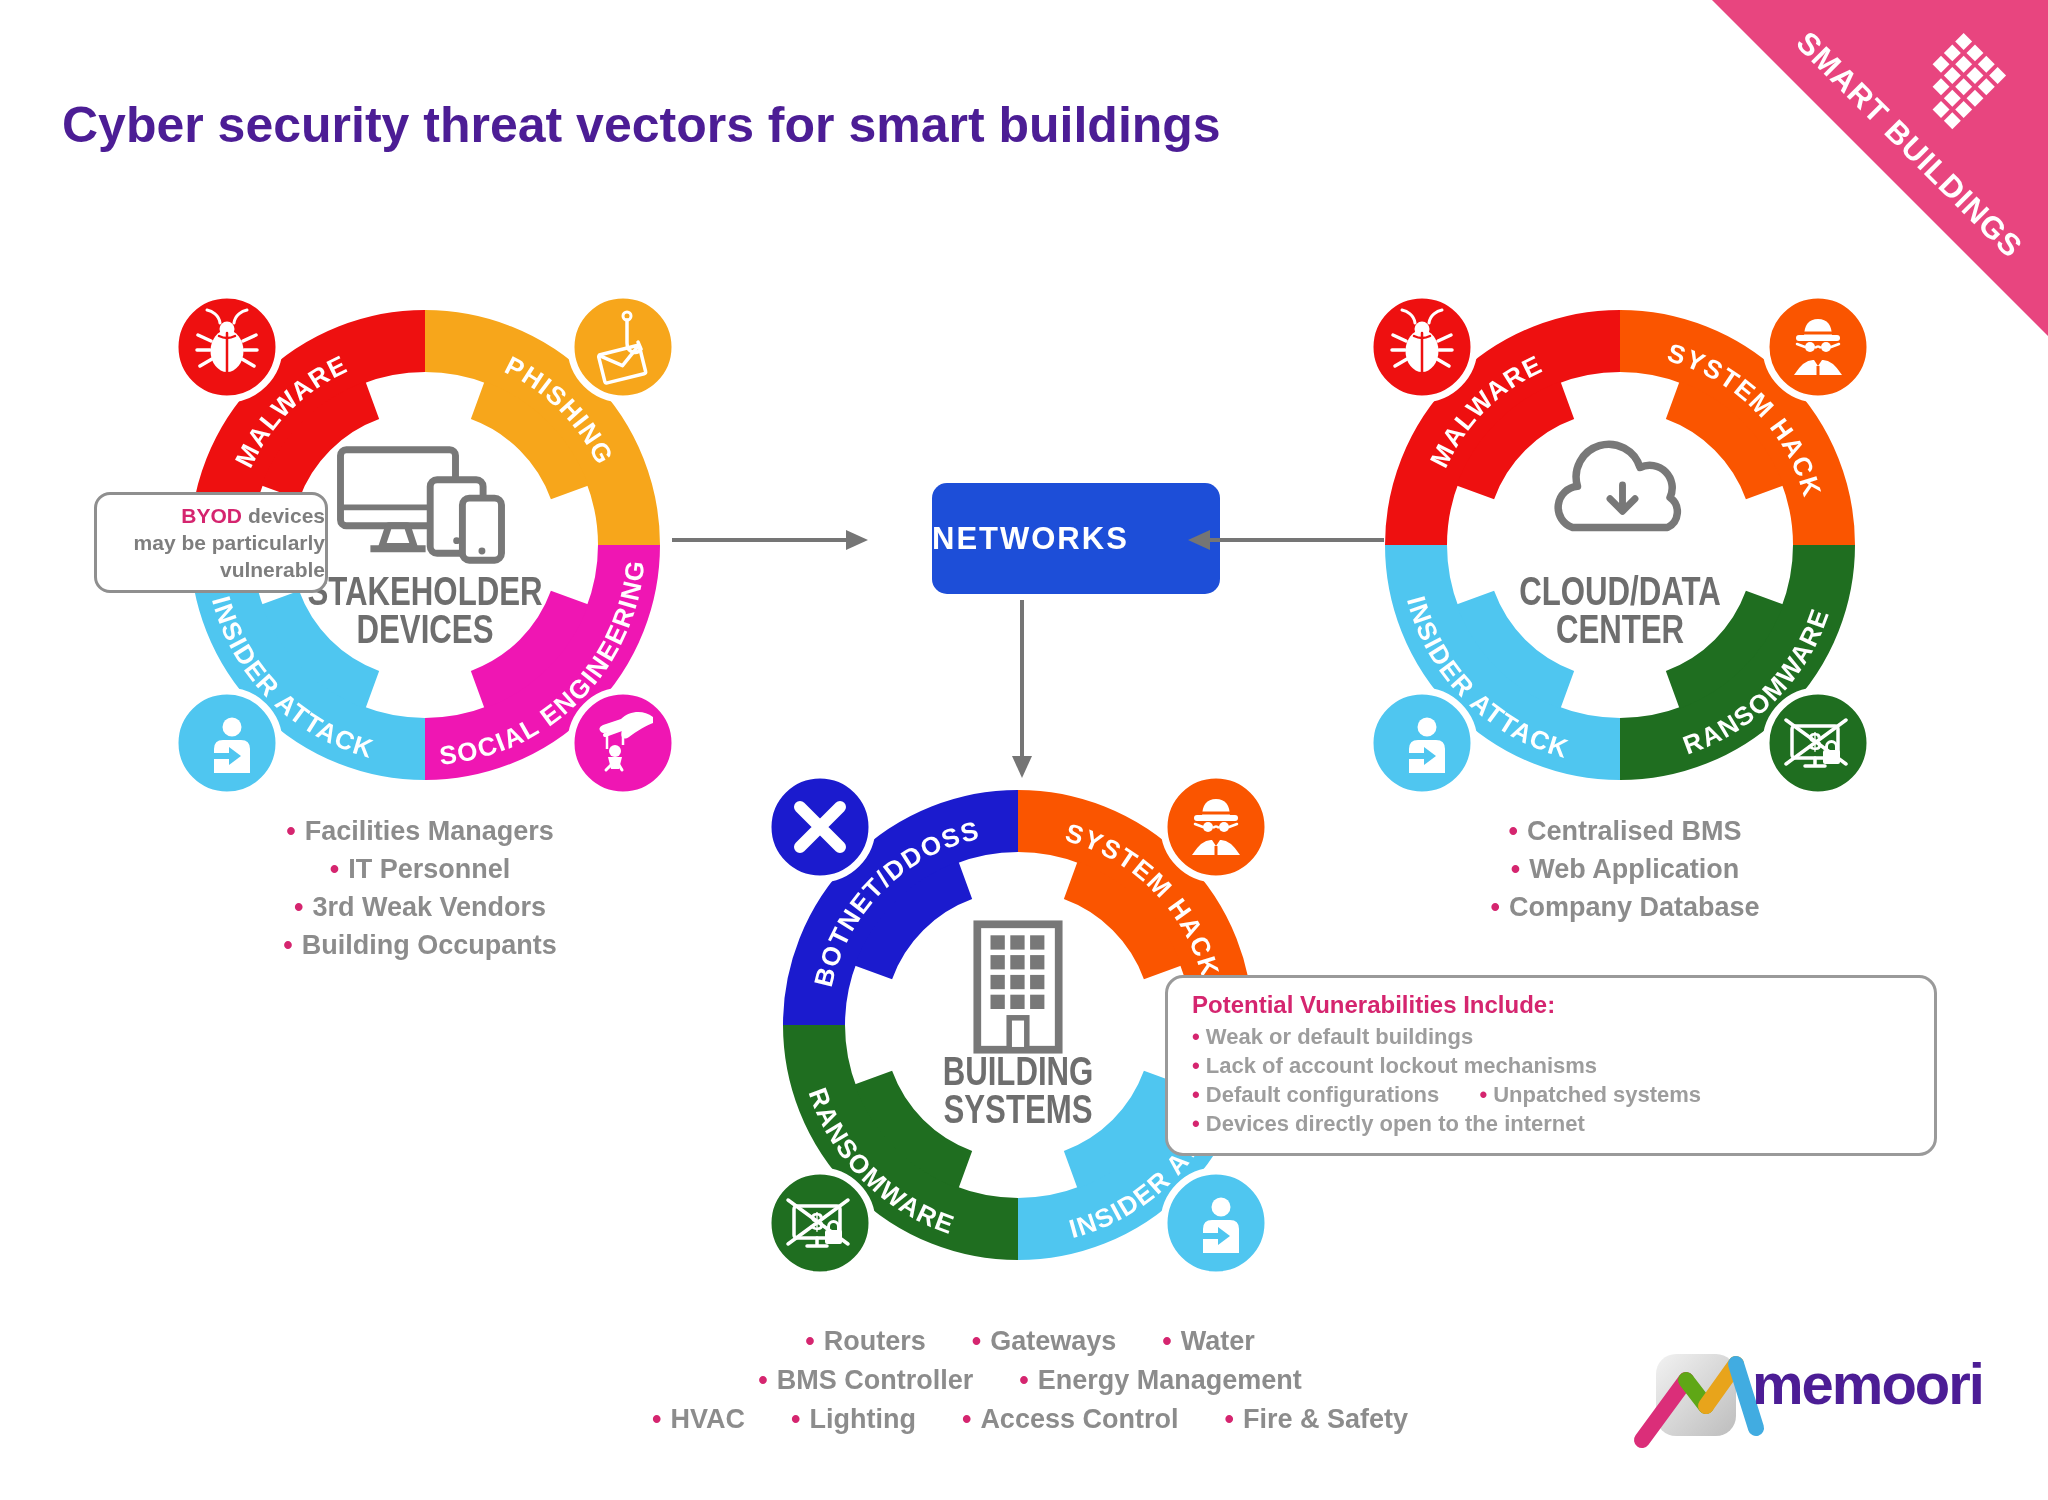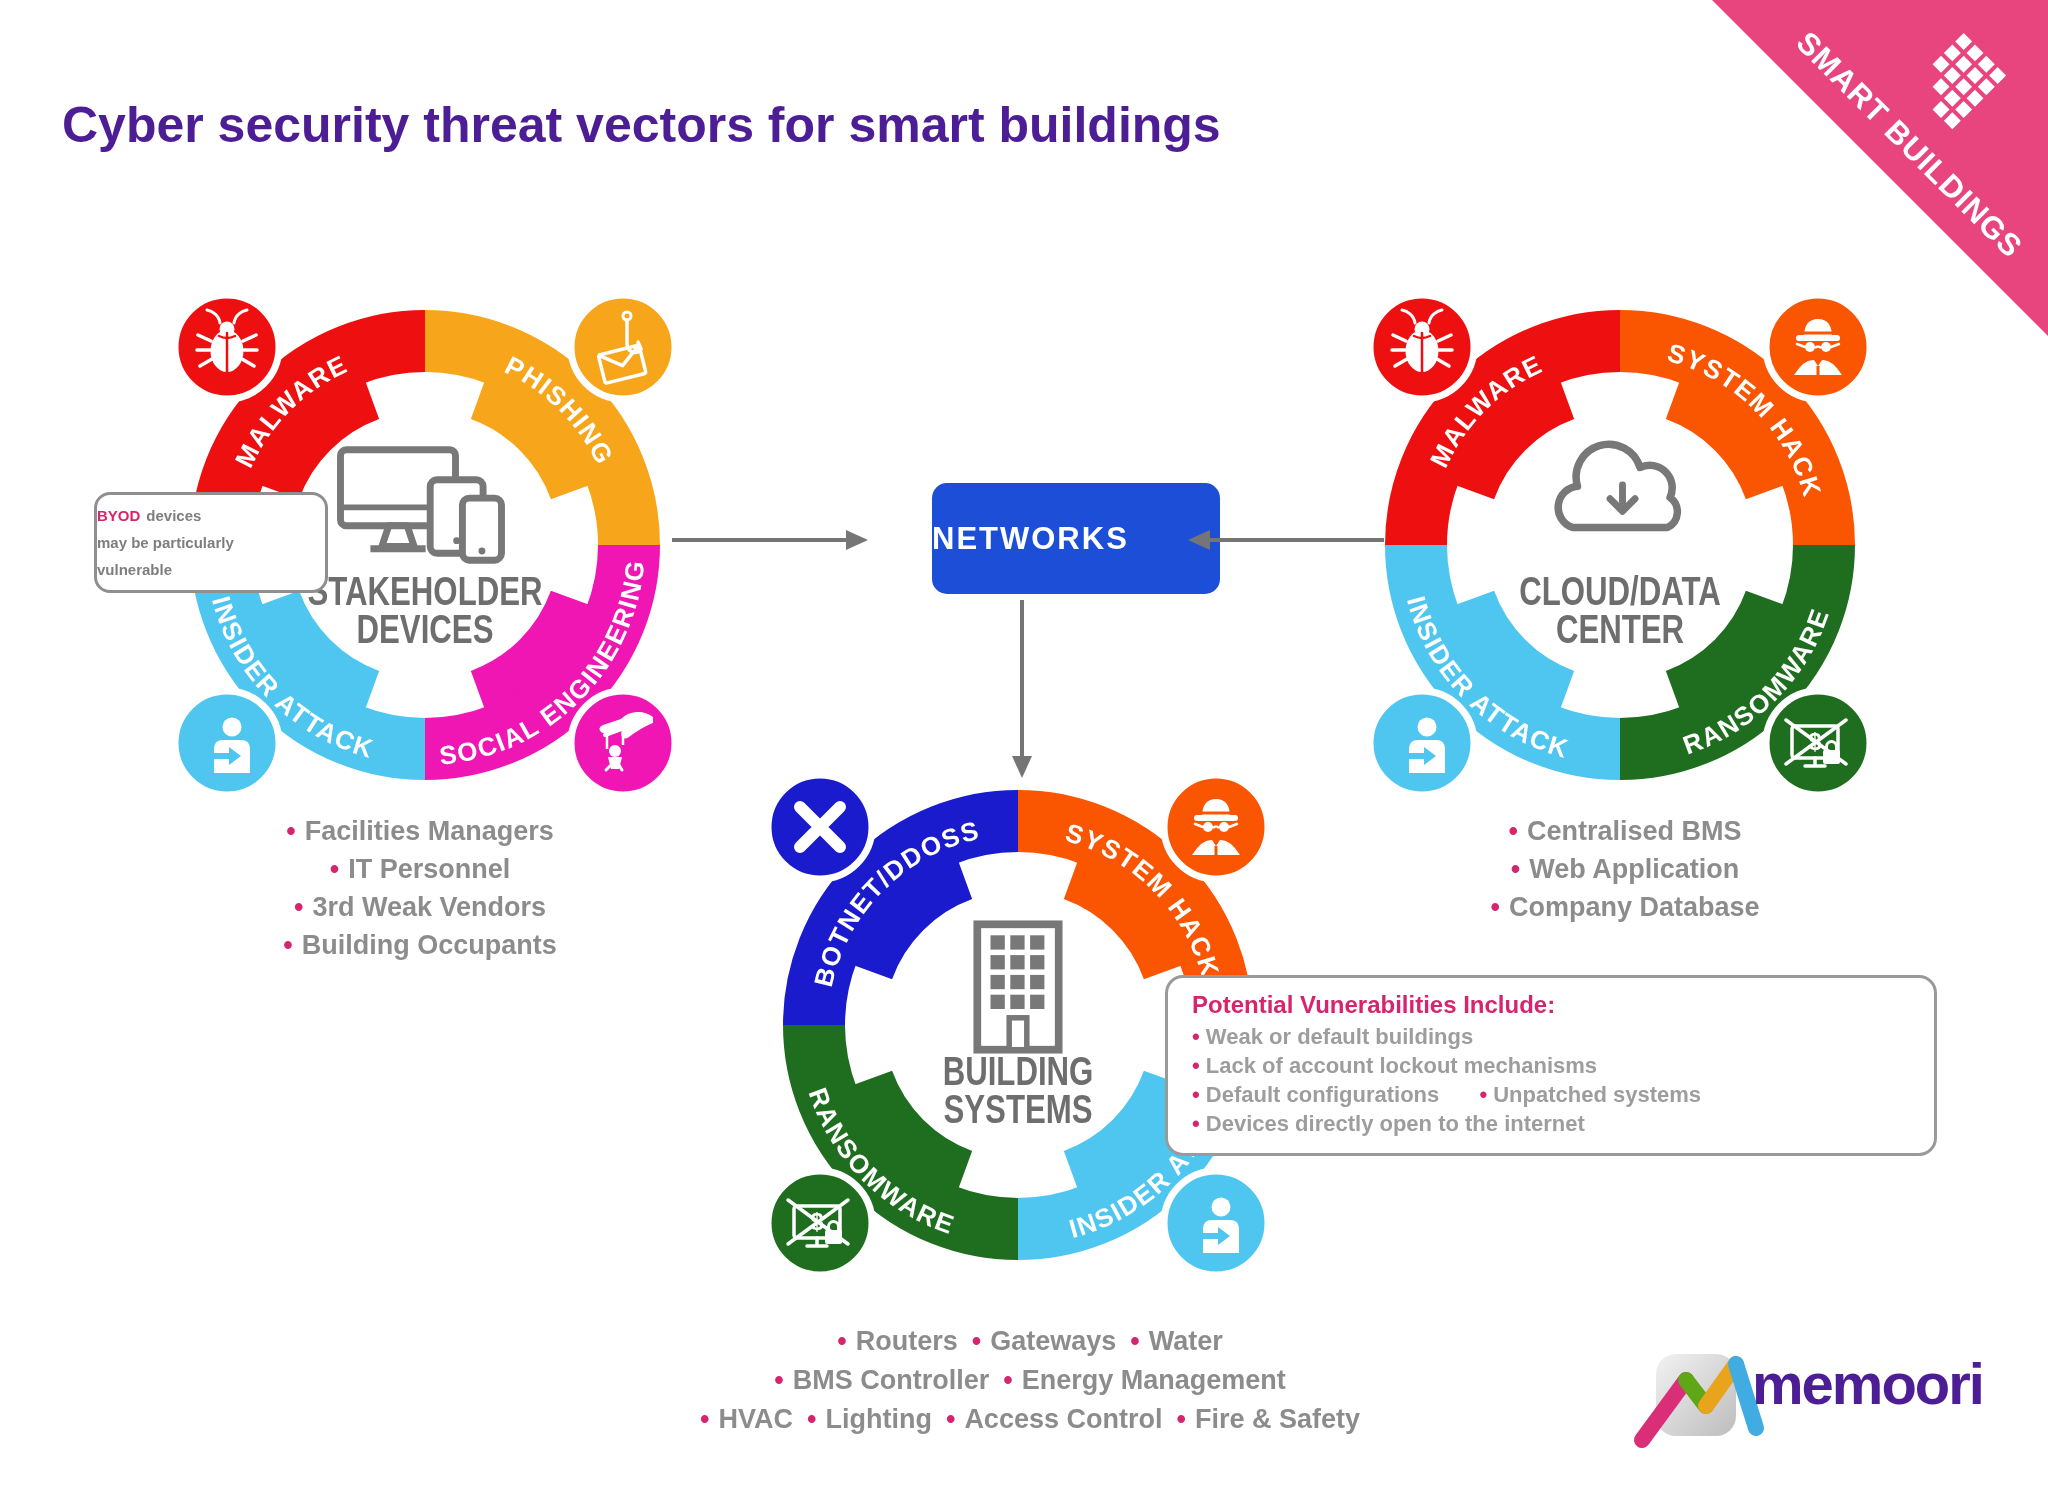--- a/index.html
+++ b/index.html
@@ -20,35 +20,35 @@
 
   
   .networks{position:absolute;left:932px;top:483px;width:288px;height:111px;background:#1d4ed8;
             border-radius:15px;display:flex;align-items:center;justify-content:flex-start;
             color:#fff;font-size:31px;font-weight:800;letter-spacing:2px}
   svg.arrow{position:absolute;overflow:visible}
 
   
   .note{position:absolute;left:94px;top:492px;width:228px;height:95px;background:#fff;
         border:3px solid #8F8F8F;border-radius:16px;display:flex;flex-direction:column;
-        align-items:flex-start;justify-content:center;font-size:15px;font-weight:bold;
+        align-items:flex-end;justify-content:center;font-size:21px;font-weight:bold;
         color:#7E7E7E;line-height:27px;text-align:center;z-index:5}
   .note .hl{color:#D5256F;margin-right:6px}
   .vuln{position:absolute;left:1165px;top:975px;width:772px;background:#fff;
         border:3px solid #9A9A9A;border-radius:18px;padding:13px 16px 15px 24px;z-index:5;
         box-sizing:border-box}
   .vuln-title{color:#D5256F;font-size:24px;font-weight:800;margin-bottom:3px}
   .vuln-row{font-size:22px;font-weight:bold;color:#9D9D9D;line-height:29px}
   .vuln-row .item{margin-right:34px;white-space:nowrap}
 
   
   .list{position:absolute;text-align:center;font-size:27px;font-weight:bold;color:#8C8C8C;
         line-height:38px;z-index:6}
   .list .b{color:#D5256F;margin-right:9px}
-  .rowlist .row{display:flex;justify-content:center;gap:14px;line-height:39px}
+  .rowlist .row{display:flex;justify-content:center;gap:46px;line-height:39px}
   .rowlist .item{white-space:nowrap}
 
   
   svg.ribbon{position:absolute;left:1690px;top:0;width:358px;height:350px;overflow:visible}
   .ribbon-text{font-size:31px;font-weight:800;fill:#fff;letter-spacing:1px;text-anchor:middle}
 
   
   svg.logo-icon{position:absolute;left:1634px;top:1348px;width:134px;height:104px;overflow:visible}
   .logo-text{position:absolute;left:1752px;top:1350px;font-size:58px;font-weight:bold;
              color:#4c1d95;letter-spacing:-2px}

